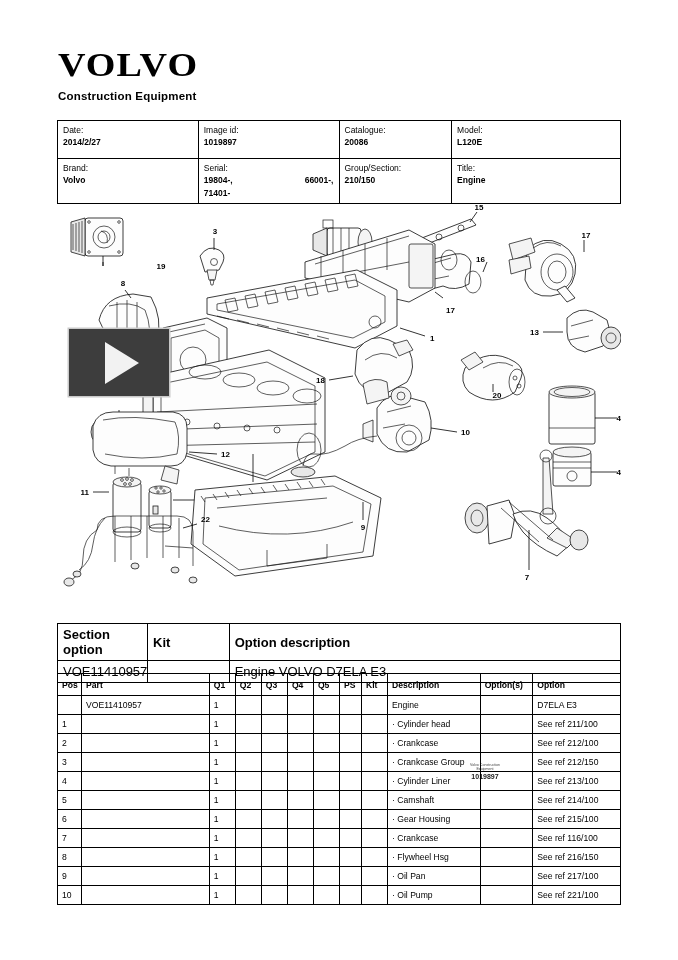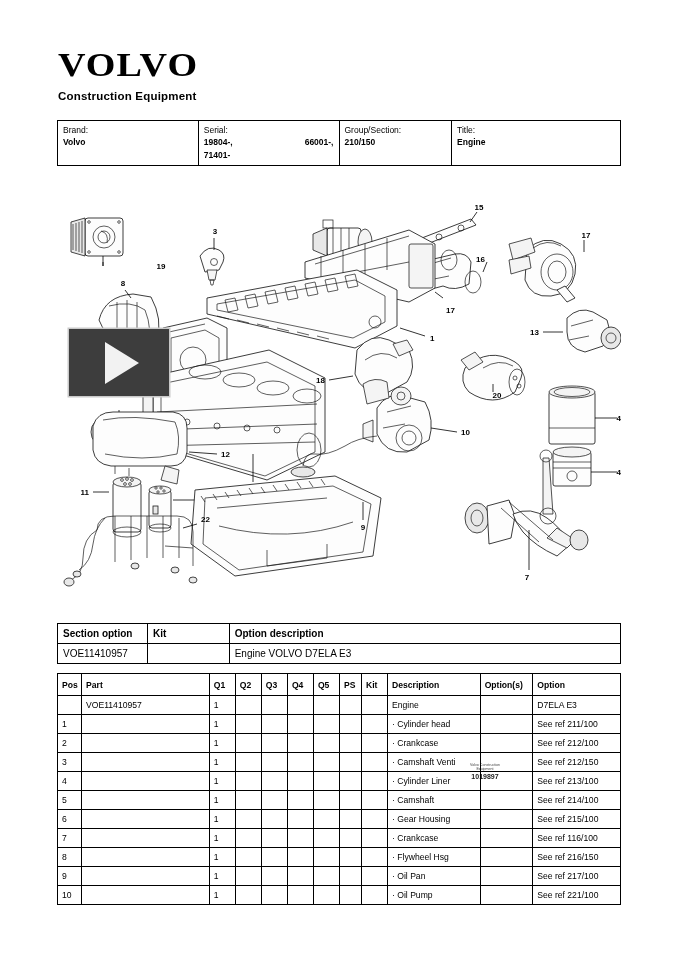--- a/index.html
+++ b/index.html
@@ -88,21 +88,21 @@
     border-bottom:21px solid transparent;
     margin-left:6px;
   }
 
   
   .opt-table{
     position:absolute;left:57px;top:623px;width:564px;
     border-collapse:collapse;border:1.4px solid #000;table-layout:fixed;
   }
   .opt-table th,.opt-table td{
-    border:1px solid #000;font-size:10px;text-align:left;
+    border:1px solid #000;font-size:13px;text-align:left;
     padding:3px 5px;height:13px;
   }
   .opt-table th{font-weight:bold;}
   .opt-table td{font-weight:normal;}
 
   
   .parts-table{
     position:absolute;left:57px;top:673px;width:564px;
     border-collapse:collapse;border:1.4px solid #000;table-layout:fixed;padding-left:9px;
   }
@@ -125,20 +125,38 @@
   <div class="ce-line">Construction Equipment</div>
 
   <table class="hdr-table">
     <colgroup>
         <col style="width:25%">
         <col style="width:25%">
         <col style="width:20%">
         <col style="width:30%">
       </colgroup>
     <tbody>
+      <tr>
+        <td>
+          <span class="lbl">Date:</span>
+          <span class="val">2014/2/27</span>
+        </td>
+        <td>
+          <span class="lbl">Image id:</span>
+          <span class="val">1019897</span>
+        </td>
+        <td>
+          <span class="lbl">Catalogue:</span>
+          <span class="val">20086</span>
+        </td>
+        <td>
+          <span class="lbl">Model:</span>
+          <span class="val">L120E</span>
+        </td>
+      </tr>
       <tr>
         <td>
           <span class="lbl">Brand:</span>
           <span class="val">Volvo</span>
         </td>
         <td>
           <span class="lbl">Serial:</span>
           <span class="serial-val">
             <span>19804-,</span>
             <span>66001-,</span>
@@ -574,21 +592,21 @@
       <tr>
           <td>3</td>
           <td></td>
           <td>1</td>
           <td></td>
           <td></td>
           <td></td>
           <td></td>
           <td></td>
           <td></td>
-          <td>· Camshaft Venti</td>
+          <td>· Crankcase Group</td>
           <td></td>
           <td>See ref 212/150</td>
         </tr>
       <tr>
           <td>4</td>
           <td></td>
           <td>1</td>
           <td></td>
           <td></td>
           <td></td>

